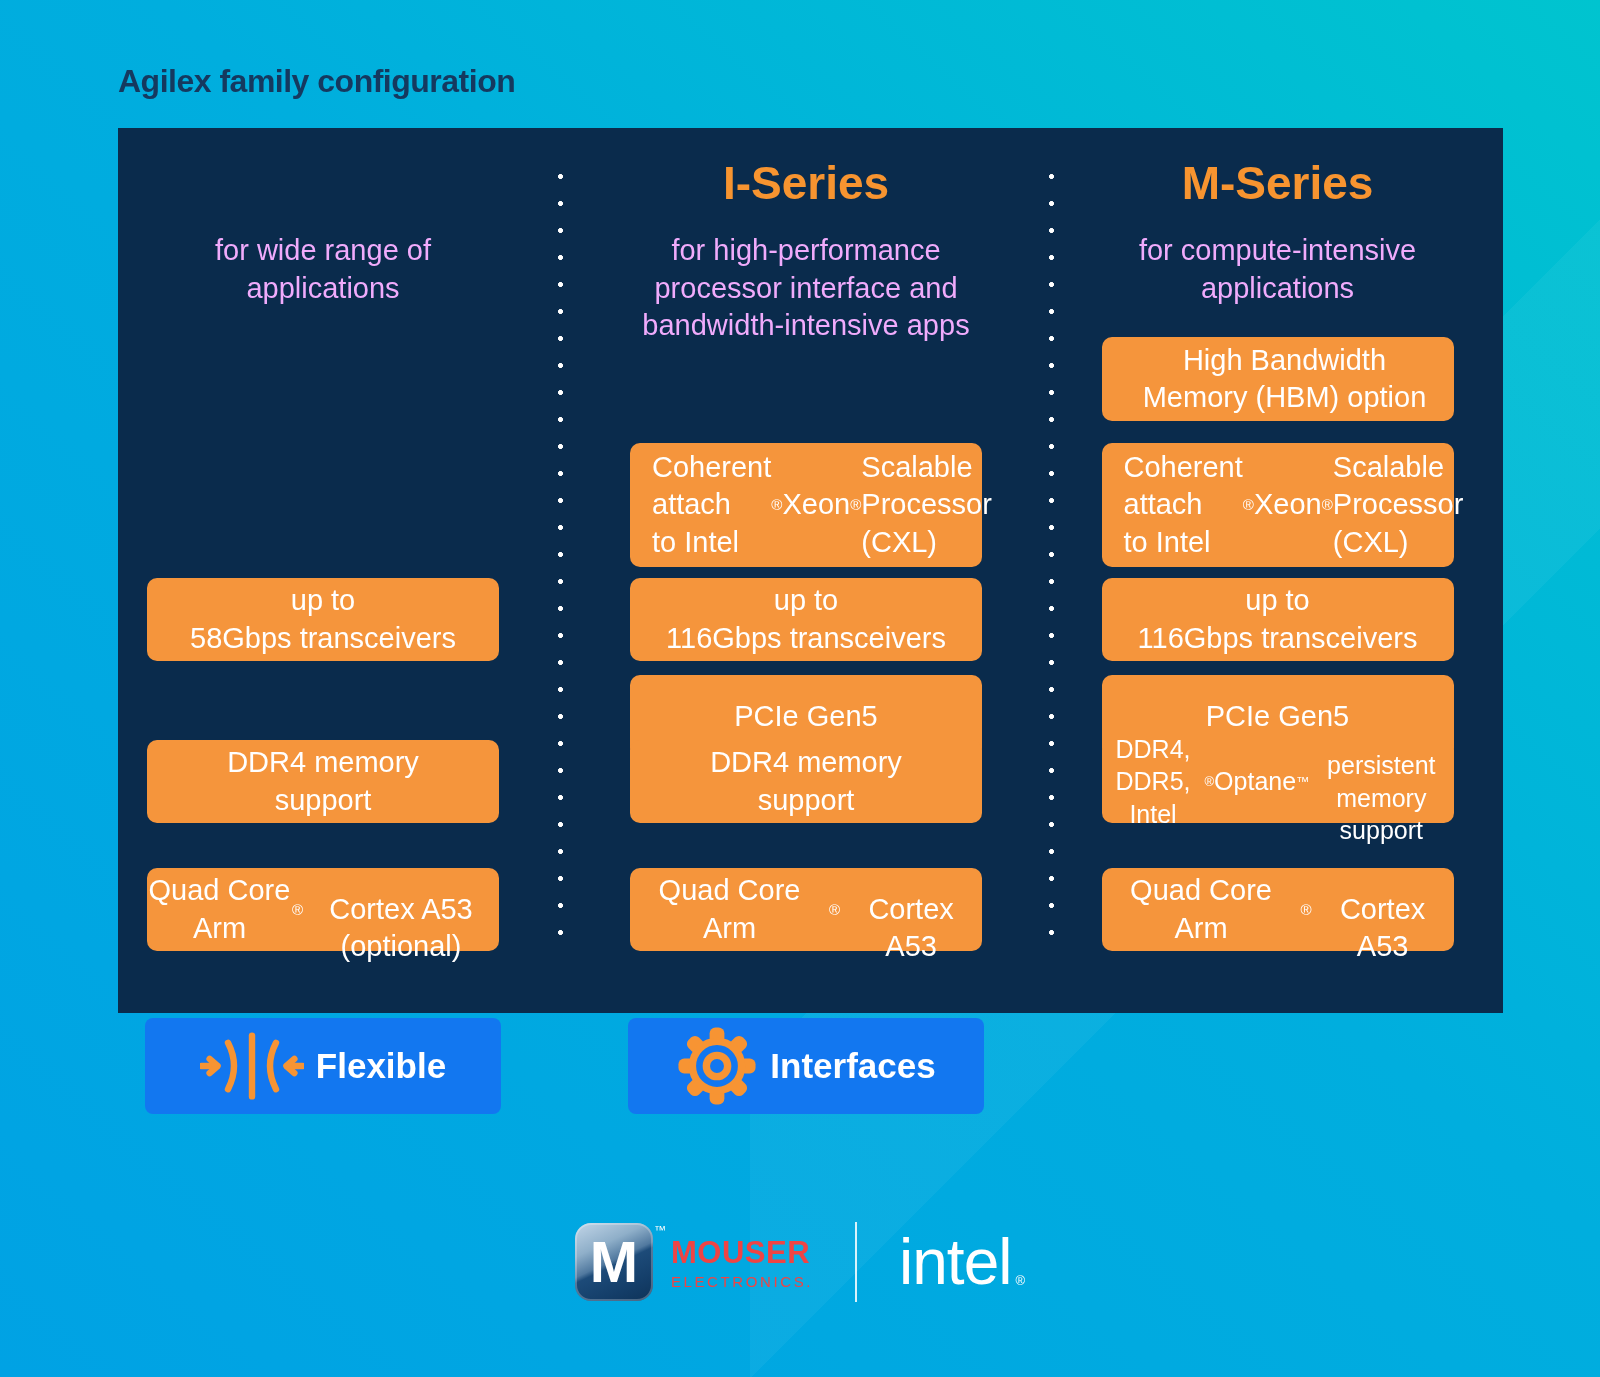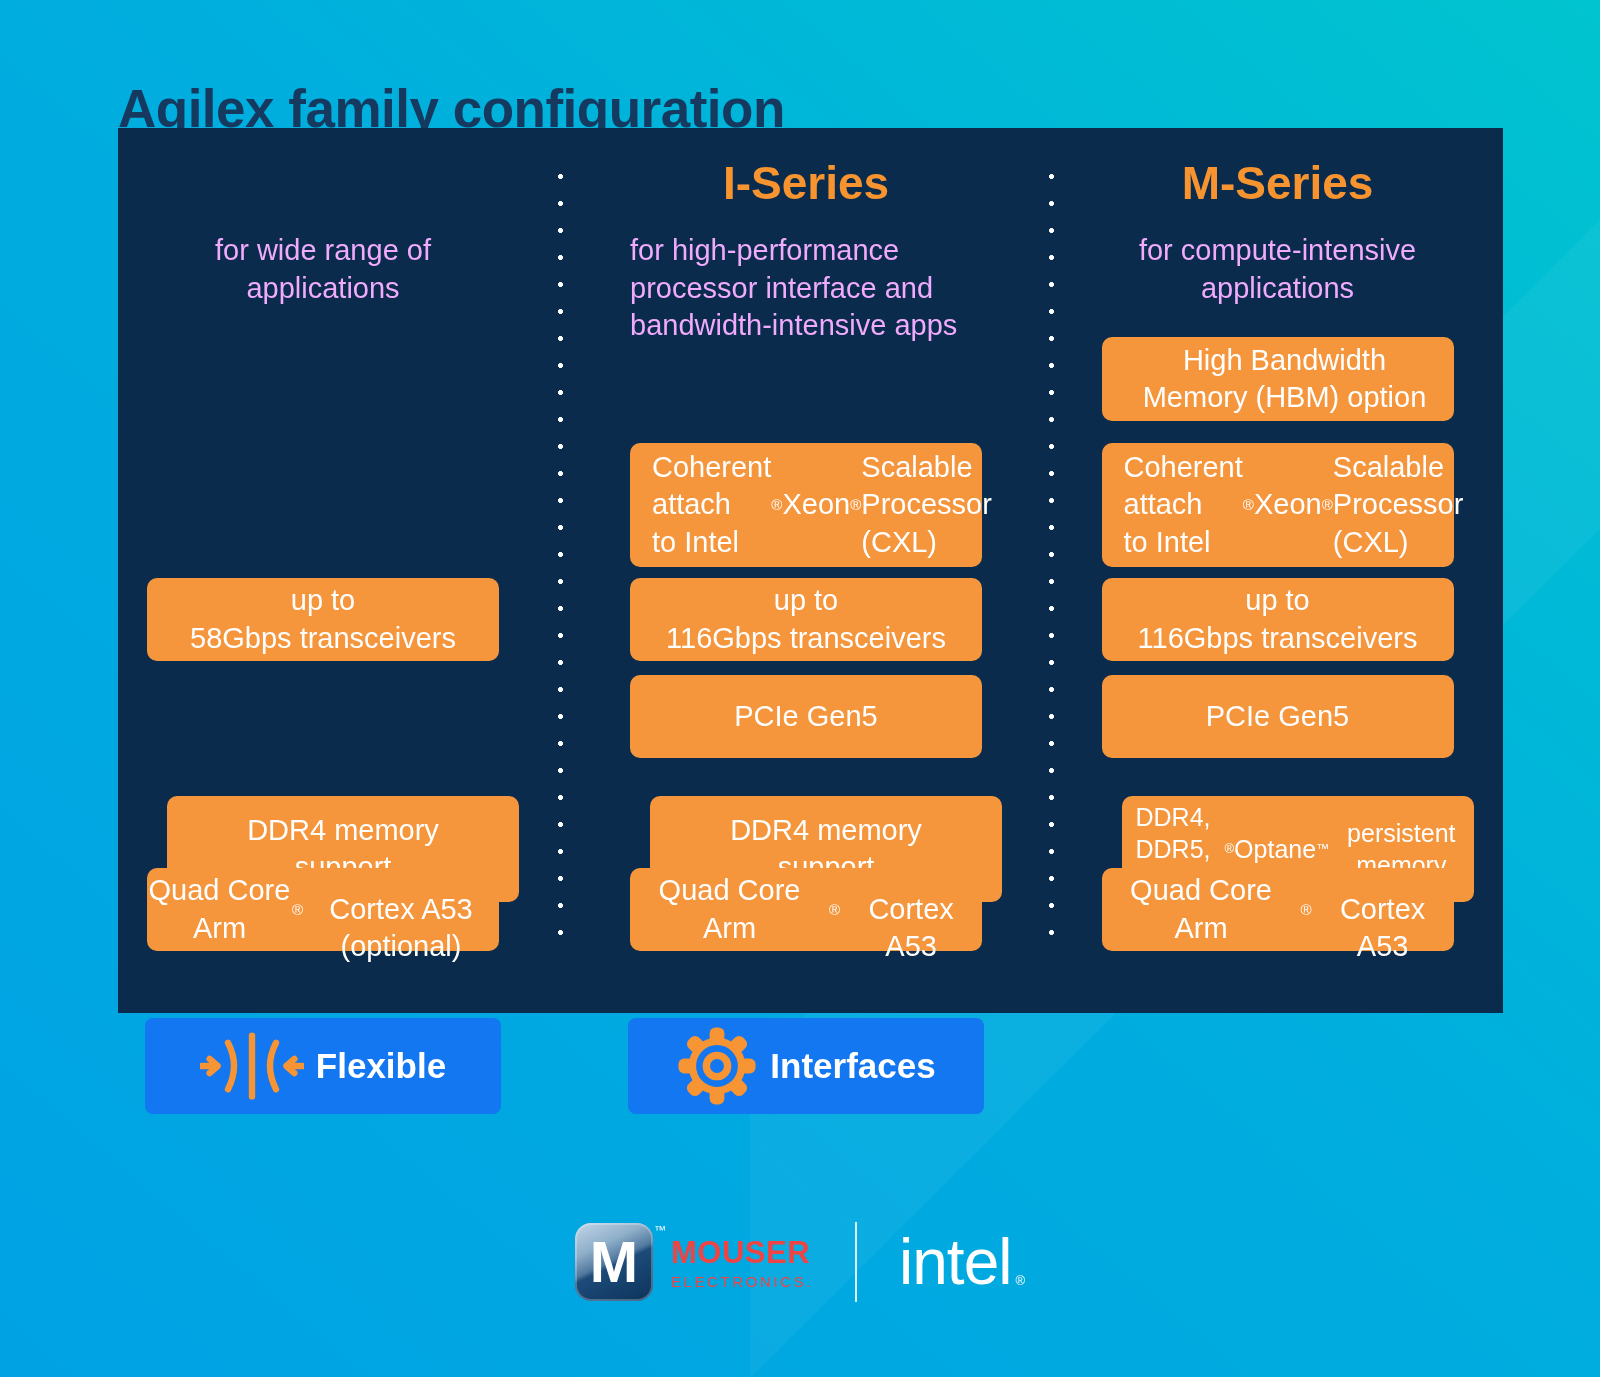--- a/index.html
+++ b/index.html
@@ -7,56 +7,56 @@
     width:1600px; height:1377px; position:relative; overflow:hidden;
     font-family:"Liberation Sans", sans-serif;
     background:linear-gradient(to top right, #00a2e4 0%, #00aede 55%, #00c4cf 100%);
   }
   .bg-deco {
     position:absolute; right:-150px; top:0; width:1000px; height:1377px;
     background:linear-gradient(135deg, transparent 45%, rgba(255,255,255,0.045) 45%, rgba(255,255,255,0.045) 58%, transparent 58%);
   }
   .title {
     position:absolute; left:118px; top:42px;
-    font-size:53px; font-weight:bold; color:#15395f; letter-spacing:-0.5px;
+    font-size:32px; font-weight:bold; color:#15395f; letter-spacing:-0.5px;
   }
   .panel {
     position:absolute; left:118px; top:128px; width:1385px; height:885px;
     background:#0a2b4c;
   }
   .col { position:absolute; top:0; height:100%; }
   .col-f { left:0;    width:410px; }
   .col-i { left:442px; width:492px; }
   .col-m { left:934px; width:451px; }
 
   .col-header {
     position:absolute; top:28px; left:0; width:100%; text-align:center;
     font-size:46px; font-weight:bold; color:#f79430;
   }
   .col-desc {
     position:absolute; top:104px; left:50%; transform:translateX(-50%);
     width:382px; font-size:29px; line-height:1.3; color:#f0abfc; text-align:center;
   }
-  .col-desc.align-left { width:352px; text-align:left; }
+  .col-desc.align-left { width:352px; text-align:center; }
 
   .feature-box {
     position:absolute; left:50%; transform:translateX(-50%);
     width:352px; background:#f5953c; border-radius:10px;
     color:#ffffff; font-size:29px; line-height:1.29;
     display:flex; align-items:center; justify-content:center; text-align:center;
     box-sizing:border-box;
   }
   .feature-box.align-left { justify-content:flex-start; text-align:left; padding-left:22px;margin-top:6px; }
   .feature-box.small-text { font-size:25px; }
 
   .row-hbm      { top:209px; height:84px;padding-left:14px; }
   .row-coherent { top:309px; height:124px; }
   .row-xcvr     { top:450px; height:83px; }
   .row-pcie     { top:547px; height:83px; }
-  .row-mem      { top:668px; height:106px;margin-left:20px; }
+  .row-mem      { top:612px; height:83px; }
   .row-cpu      { top:740px; height:83px; }
 
   sup { font-size:52%; vertical-align:super; line-height:0; }
 
   .dots {
     position:absolute; top:46px; width:5px; height:783px;
     background-image:radial-gradient(circle at 2.5px 2.5px, #ffffff 2.2px, rgba(255,255,255,0) 2.6px);
     background-size:5px 27px; background-repeat:repeat-y;
   }
   .dots-1 { left:440px; }

